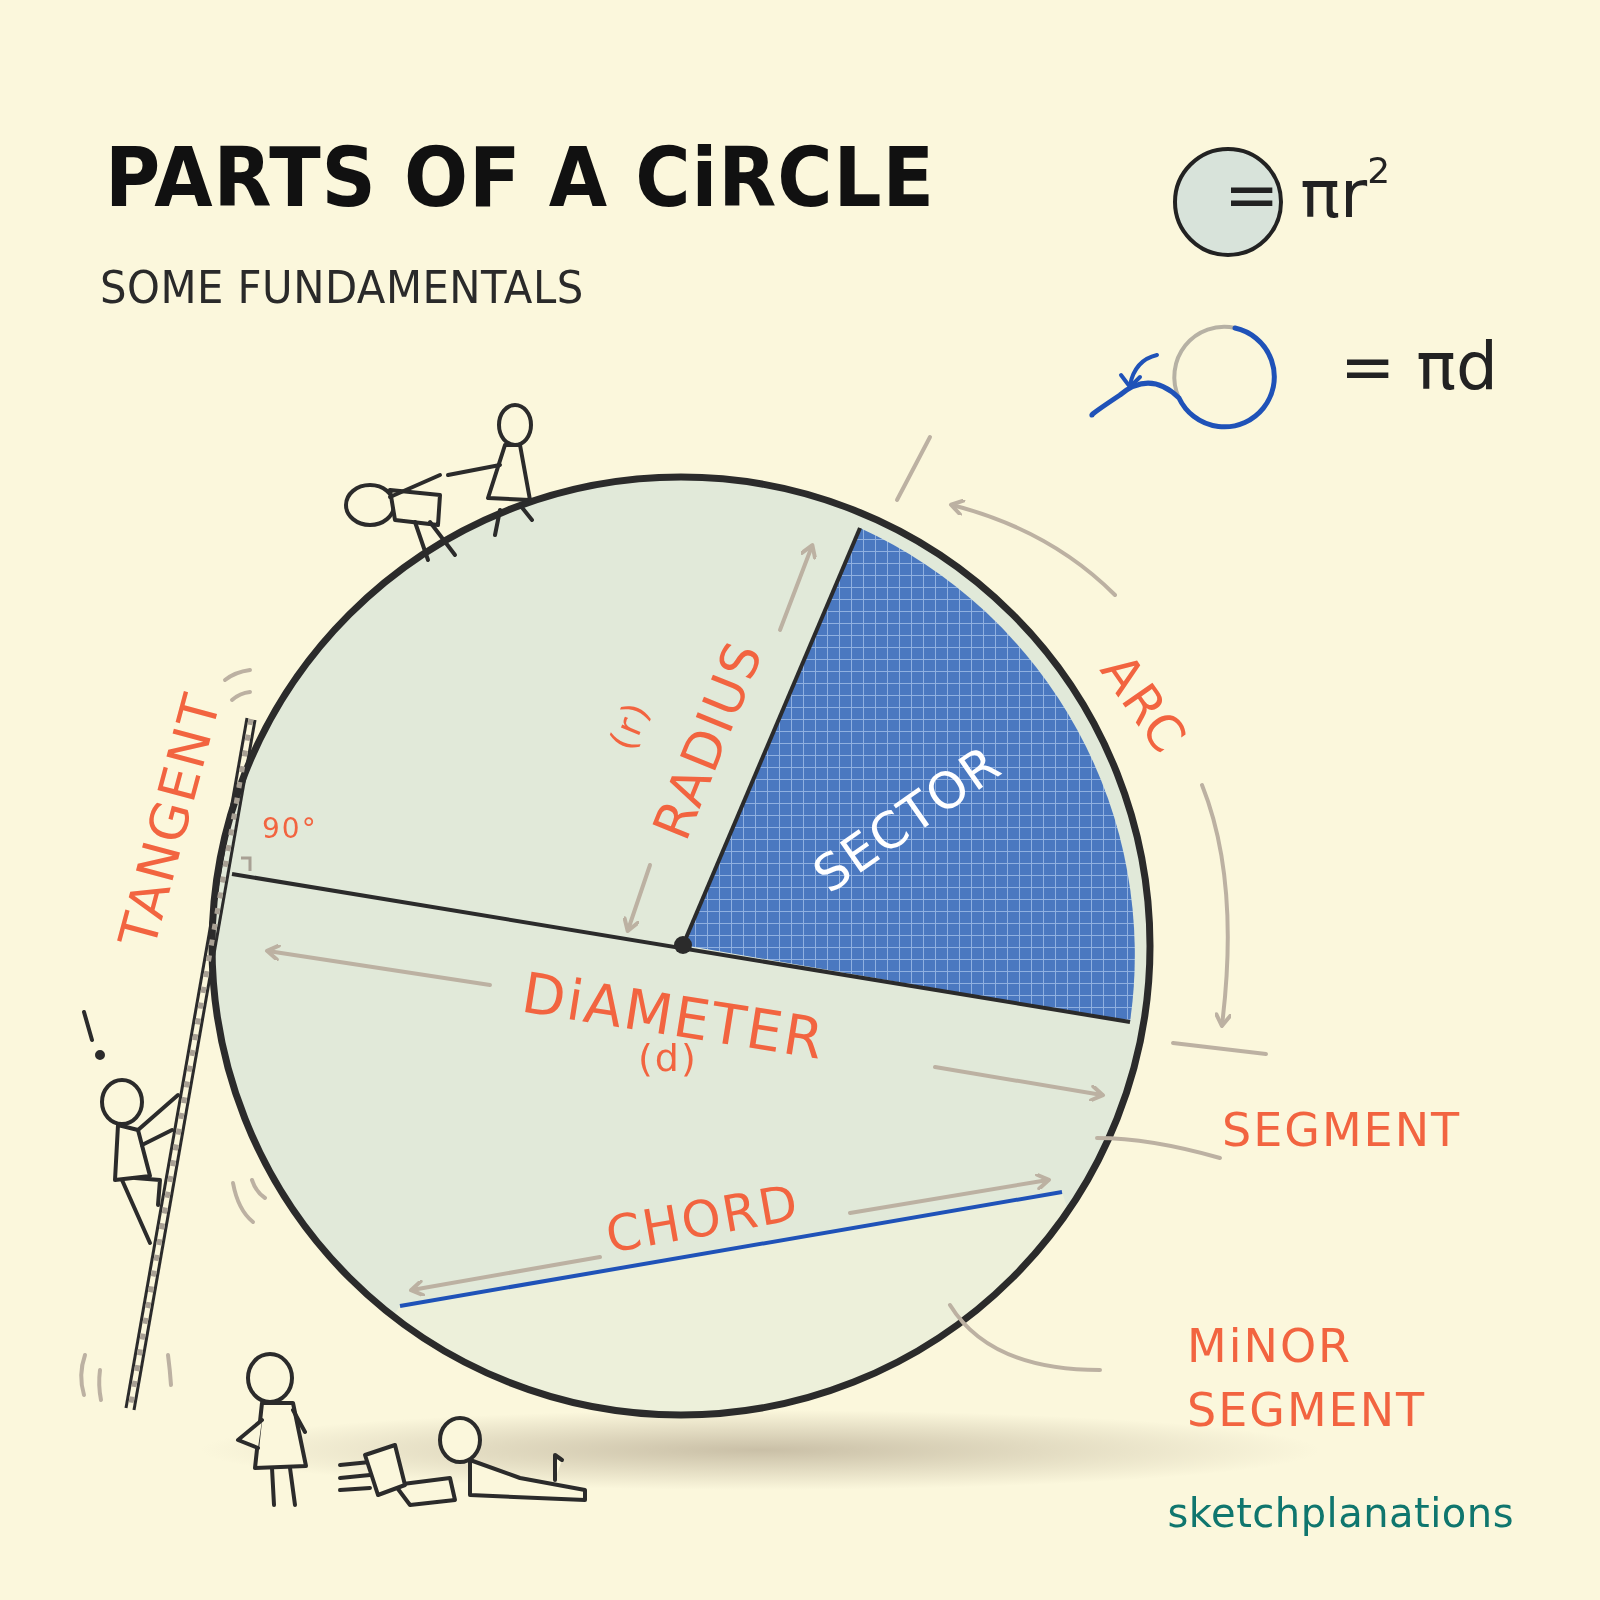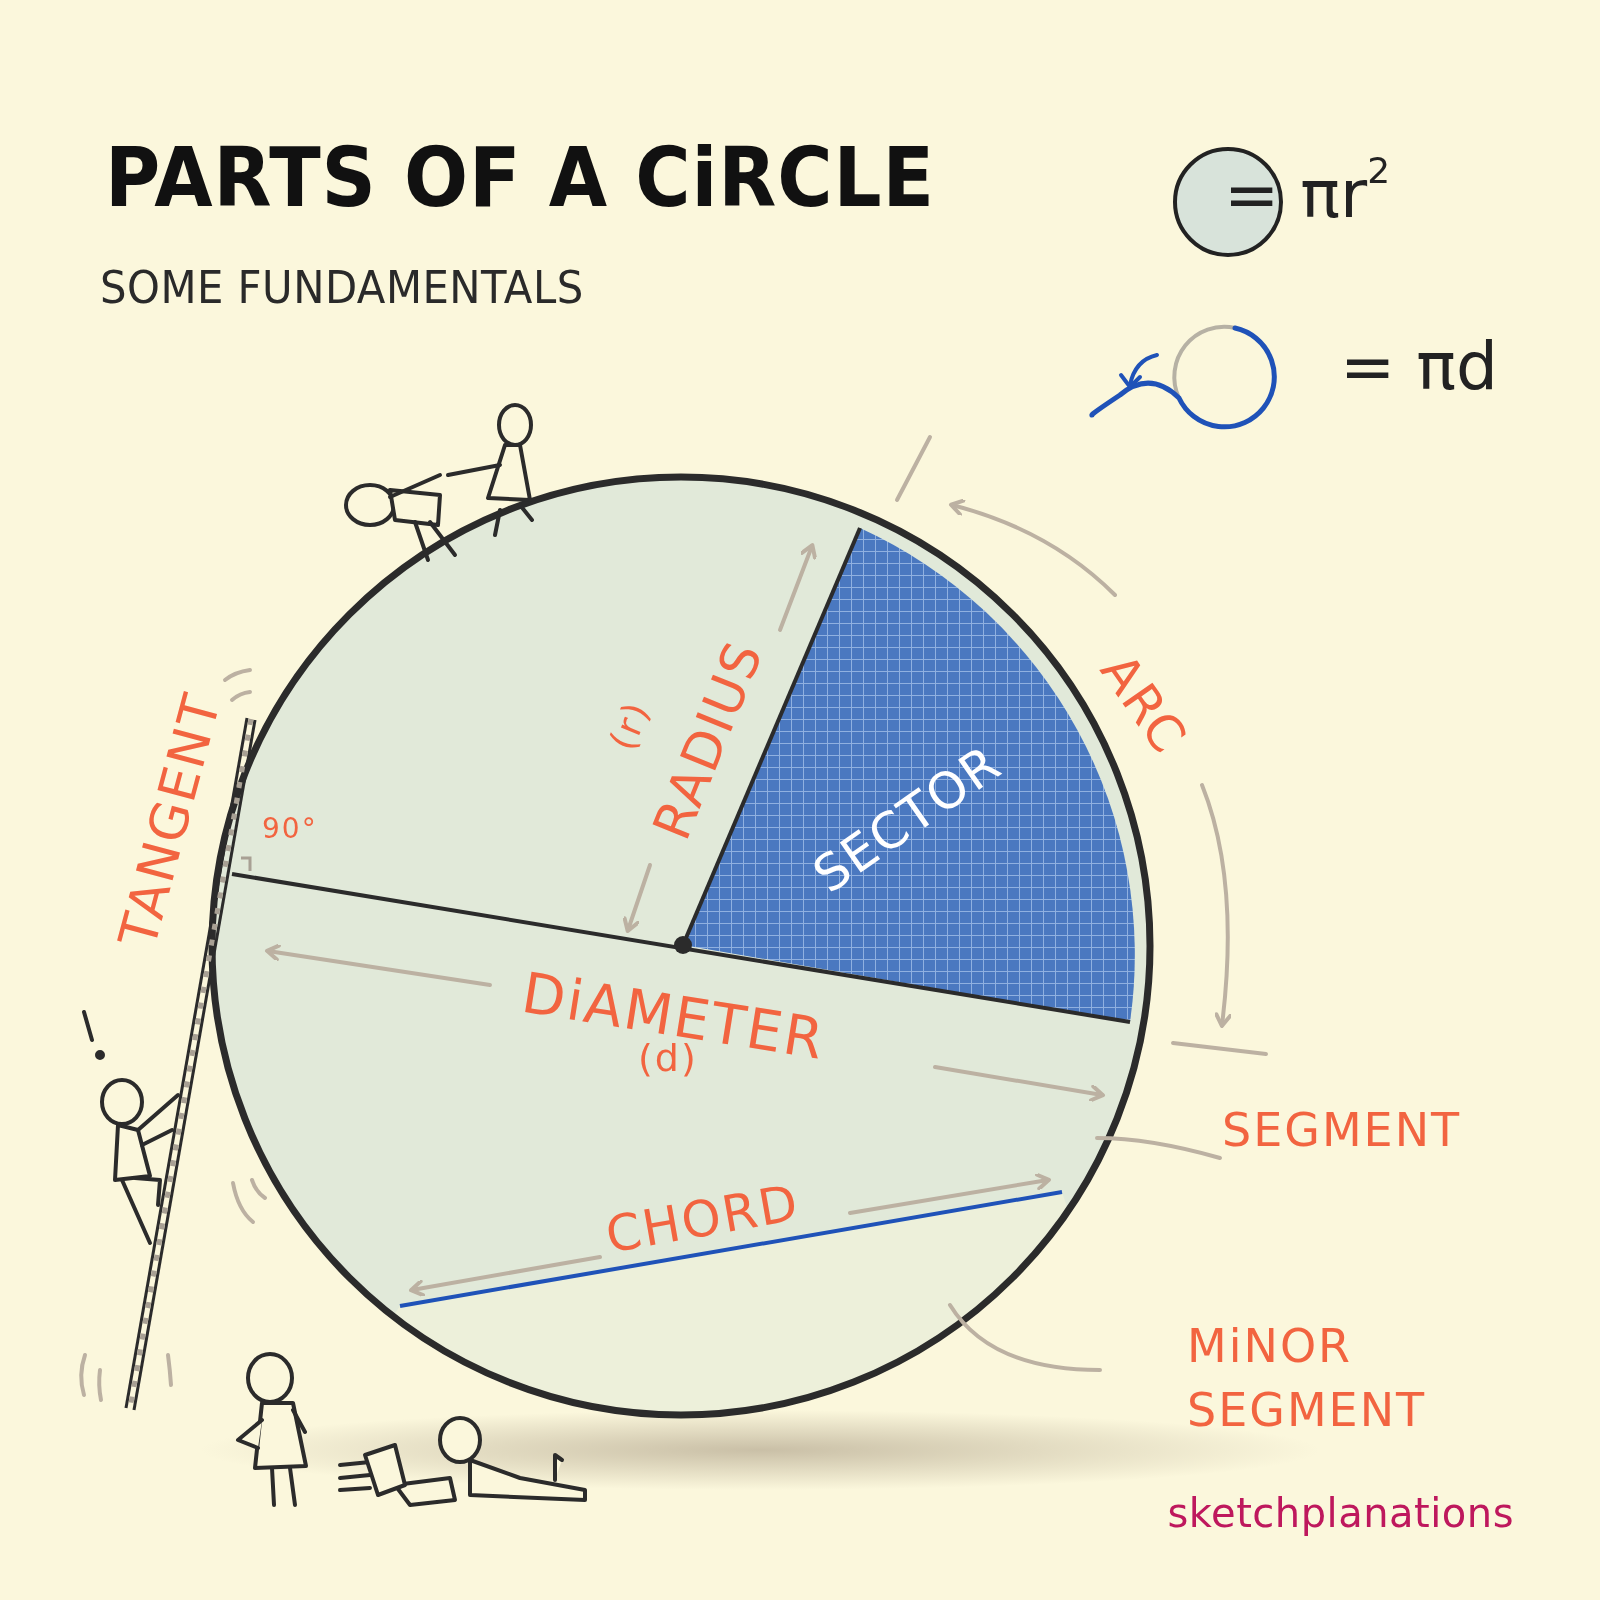--- a/index.html
+++ b/index.html
@@ -5,21 +5,21 @@
   html, body { margin:0; padding:0; }
   body { width:1600px; height:1600px; background:#fbf7dc; overflow:hidden; position:relative;
          font-family:"DejaVu Sans", sans-serif; }
   .abs { position:absolute; }
   .title { left:105px; top:130px; font-size:82px; font-weight:bold; color:#111; letter-spacing:1px;
            font-family:"DejaVu Sans", sans-serif; transform:scaleX(0.92); transform-origin:left top; }
   .subtitle { left:100px; top:262px; font-size:44px; color:#2a2a2a; font-family:"DejaVu Sans", sans-serif;
               transform:scaleX(0.95); transform-origin:left top; letter-spacing:0.5px; }
   .formula { font-family:"DejaVu Sans", sans-serif; color:#222; font-size:66px; font-weight:normal; }
   .label { color:#f26440; font-family:"DejaVu Sans", sans-serif; font-size:46px; letter-spacing:2px; white-space:nowrap; }
-  .brand { right:86px; top:1490px; font-size:40px; color:#be185d; font-family:"DejaVu Sans", sans-serif; letter-spacing:0.5px; }
+  .brand { right:86px; top:1490px; font-size:40px; color:#0f766e; font-family:"DejaVu Sans", sans-serif; letter-spacing:0.5px; }
   svg.main { position:absolute; left:0; top:0; }
 </style>
 </head>
 <body>
 
 <svg class="main" width="1600" height="1600" viewBox="0 0 1600 1600">
   <defs>
     <pattern id="grid" width="12" height="12" patternUnits="userSpaceOnUse">
       <rect width="12" height="12" fill="#4a78c0"></rect>
       <path d="M12 0 V12 M0 12 H12" stroke="#8fb0e0" stroke-width="2"></path>

